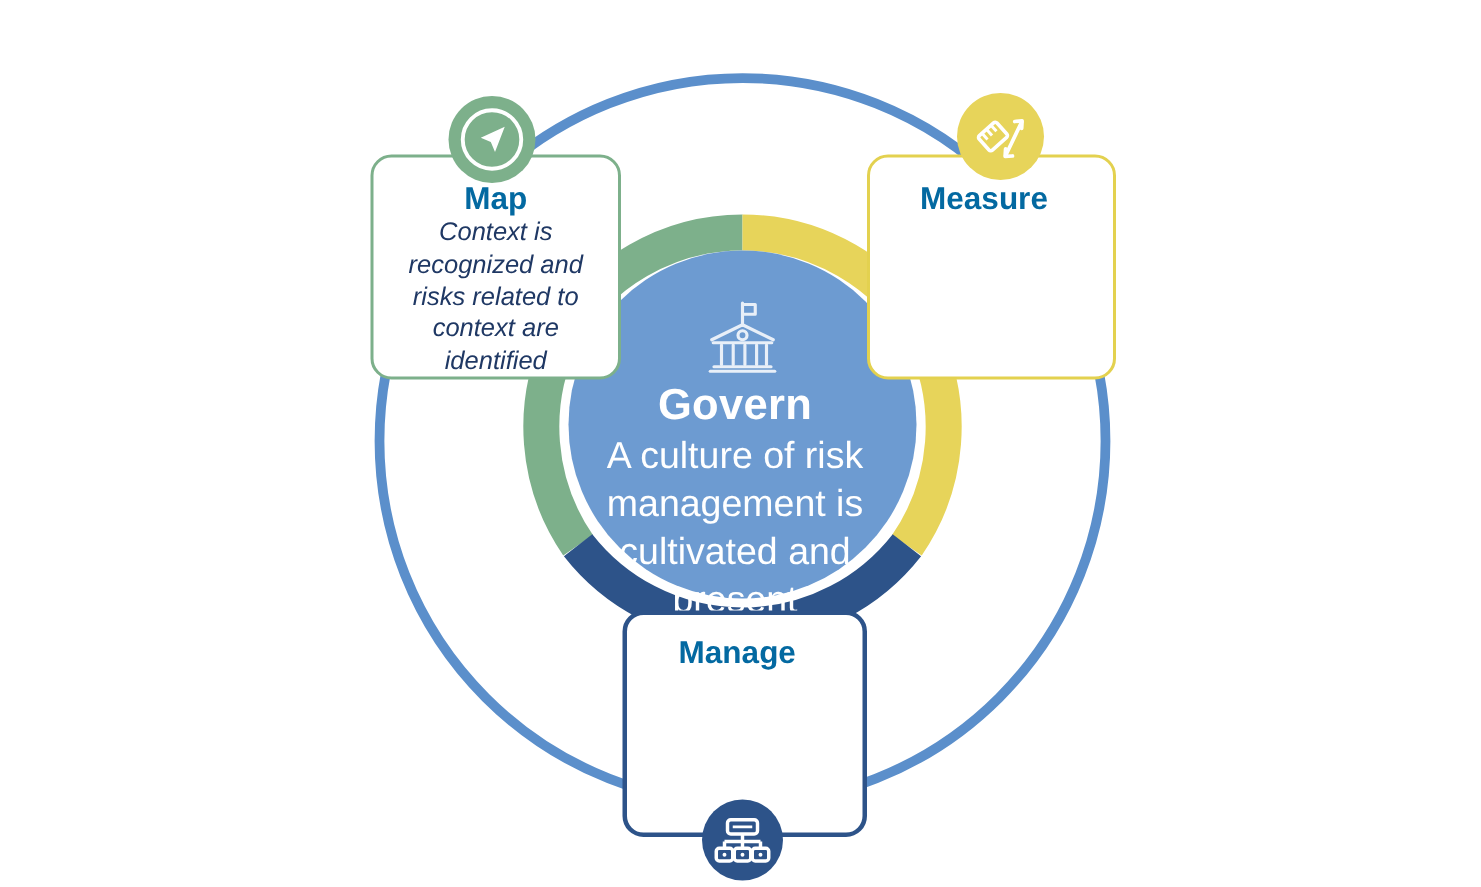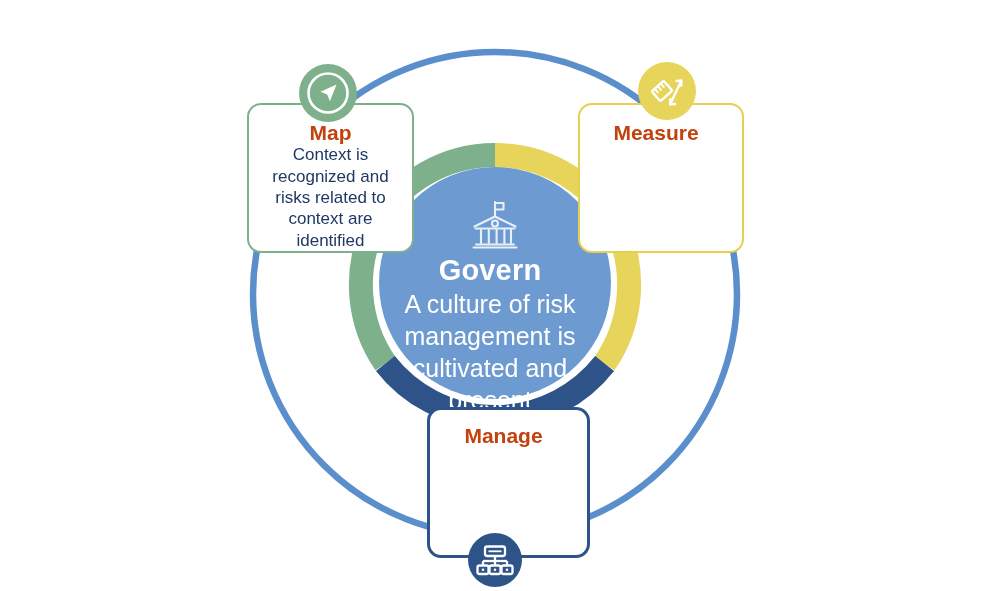--- a/index.html
+++ b/index.html
@@ -65,29 +65,30 @@
     border-radius: 14px;
     border-style: solid;
     border-width: 2.6px;
     display: flex;
     flex-direction: column;
     align-items: center;
   }
   .node-title {
     font-size: 21px;
     font-weight: bold;
-    color: #c2410c;
+    color: #0369a1;
     line-height: 1.1;
   }
   .node-desc {
     font-size: 17px;
     color: #1f3864;
     line-height: 1.26;
     text-align: center;
     font-weight: 400;
+    font-style: italic;
   }
 
   #card-map {
     left: 247px;
     top: 103px;
     width: 167px;
     height: 150px;
     border-color: #7db08b;
     padding: 16px 6px 0 6px;
   }
@@ -100,21 +101,20 @@
     padding: 16px 16px 0 6px;
   }
   #card-manage {
     left: 415px;
     top: 407px;
     width: 163px;
     height: 151px;
     border-color: #2d5389;
     border-width: 3px;
     padding: 14px 13px 0 3px;
-    margin-left: 12px;
   }
 
   
   .icon-badge {
     position: absolute;
     border-radius: 50%;
     display: flex;
     align-items: center;
     justify-content: center;
   }

